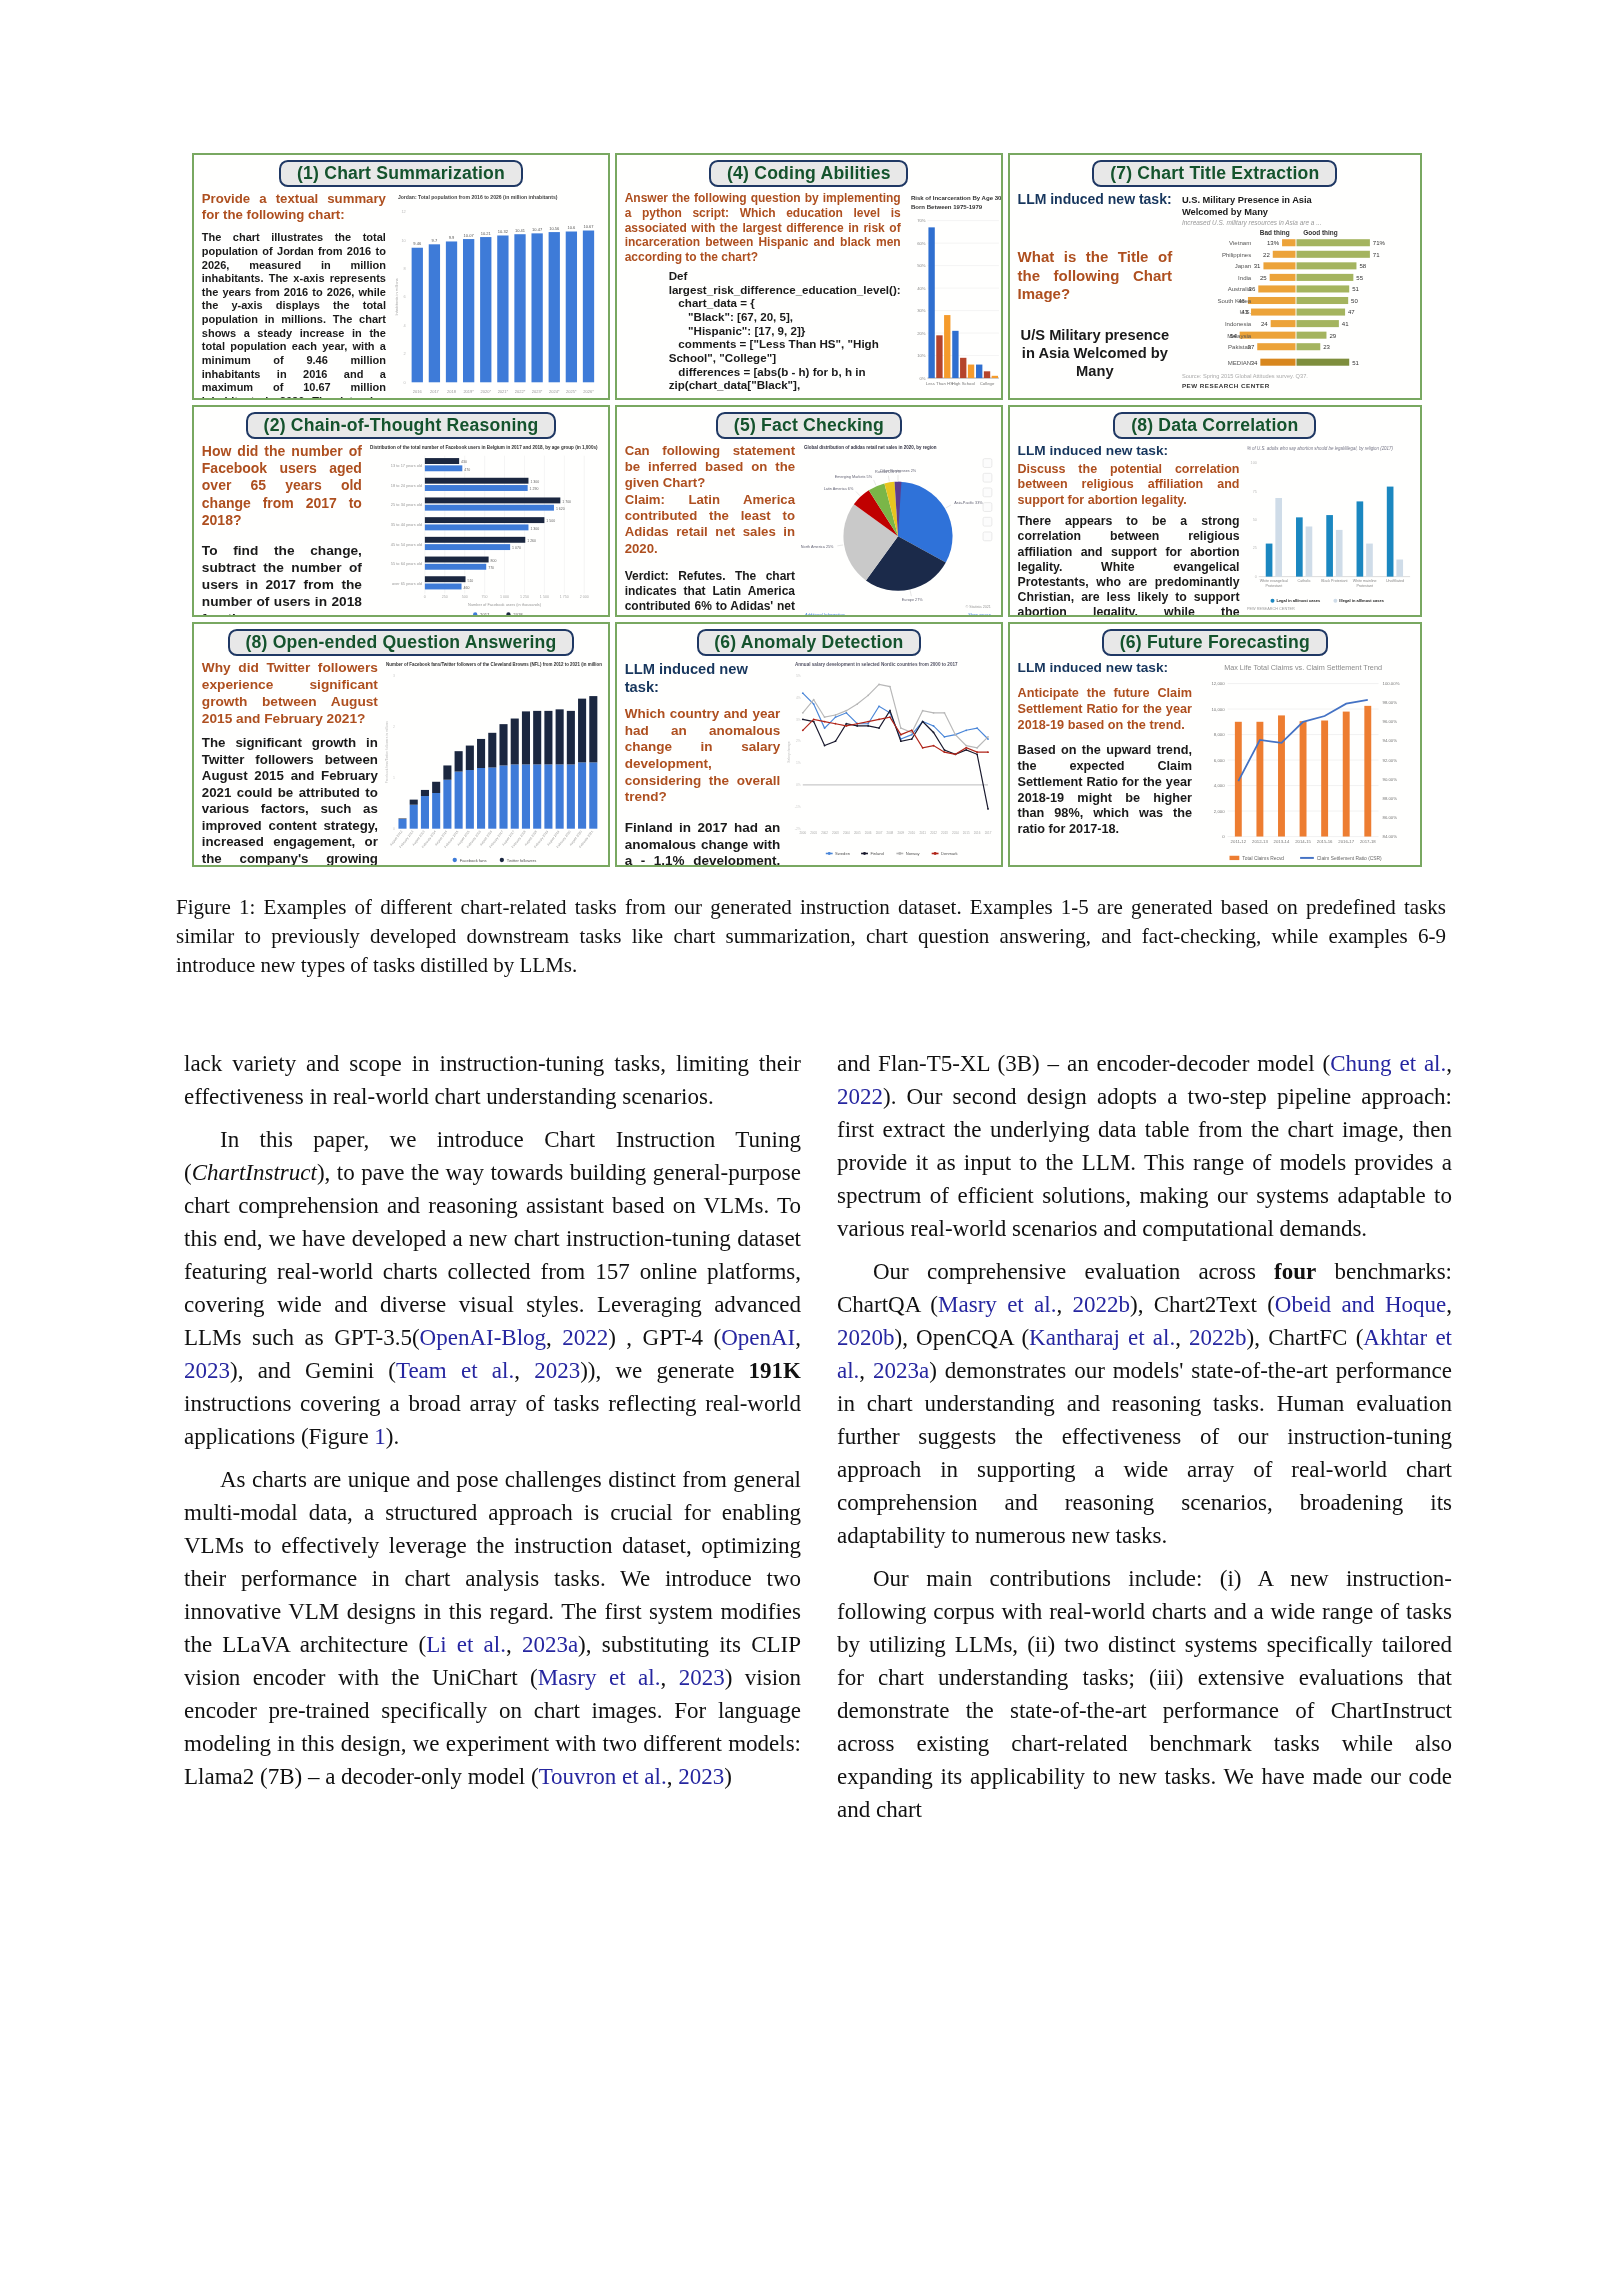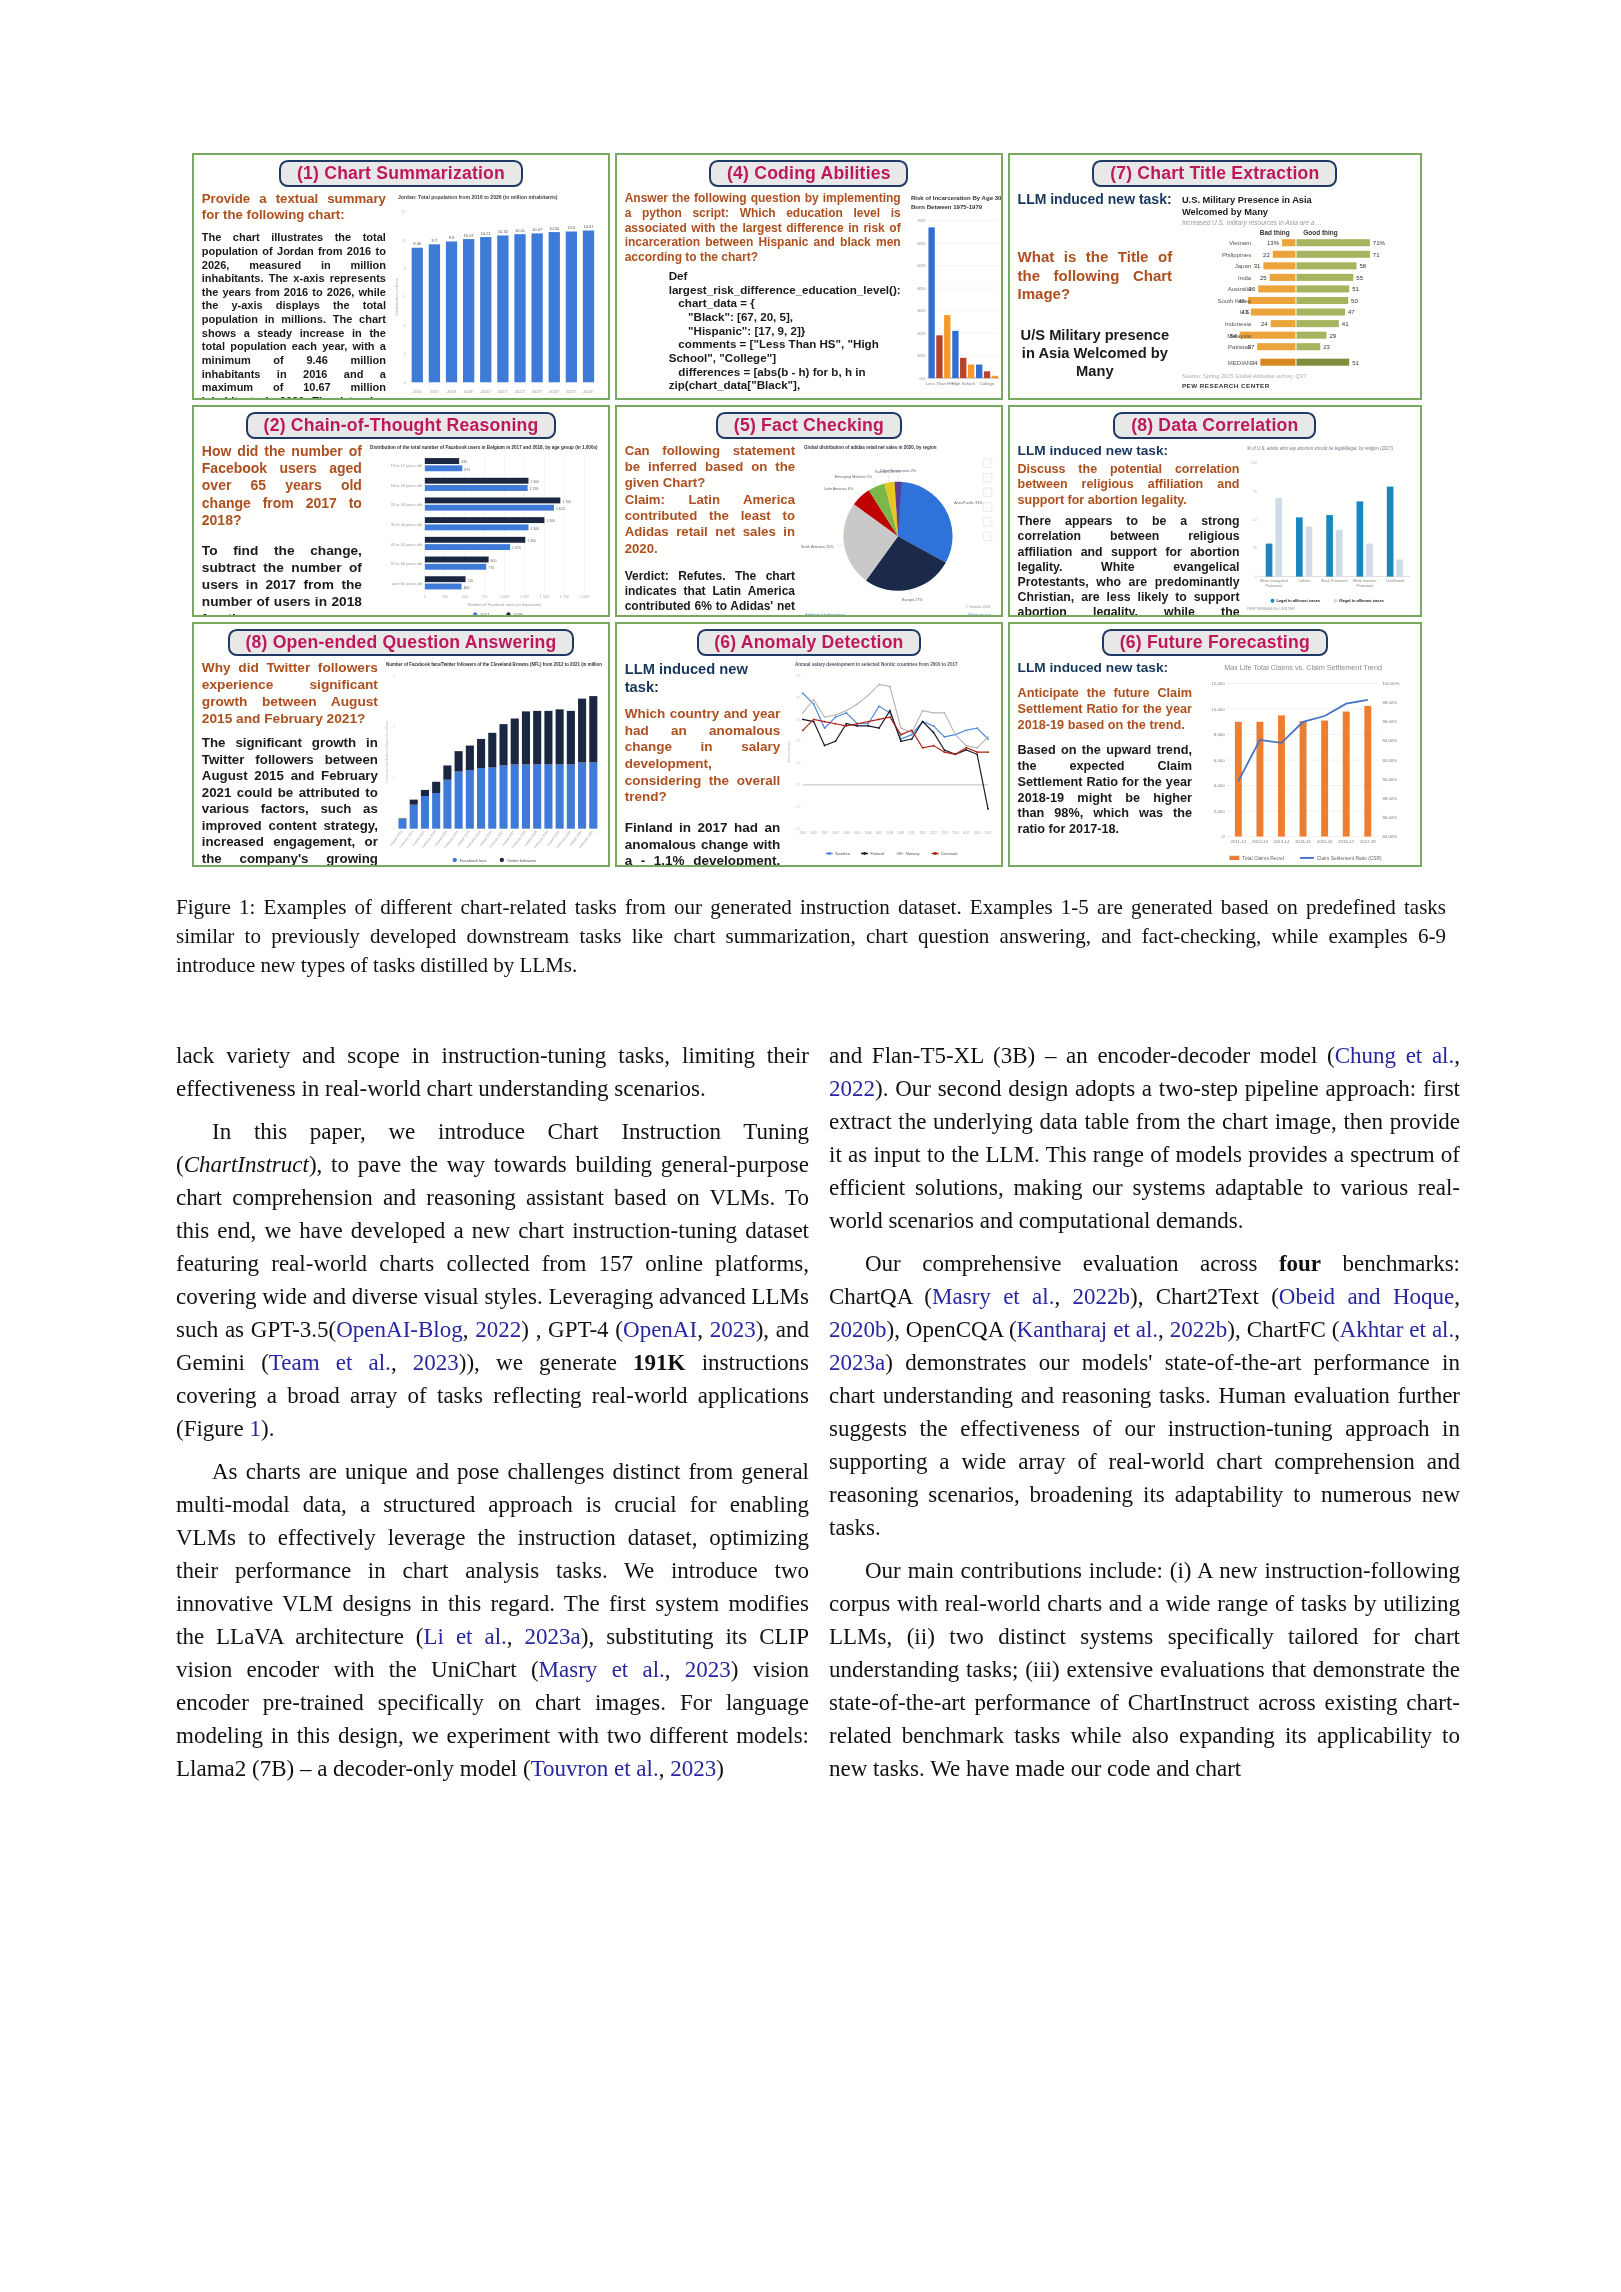--- a/index.html
+++ b/index.html
@@ -5,21 +5,21 @@
   html,body{margin:0;padding:0;background:#fff;}
   .page{position:relative;width:1621px;height:2293px;background:#ffffff;overflow:hidden;
         font-family:"Liberation Serif",serif;color:#111;}
   
   .figure{position:absolute;left:192px;top:153px;display:grid;
           grid-template-columns:418px 388px 414px;grid-template-rows:247px 212px 245px;gap:4.9px;}
   .panel{border:2px solid #79a861;background:#fffffe;overflow:hidden;position:relative;
          font-family:"Liberation Sans",sans-serif;}
   .p-head{margin:4.9px auto 2.9px;padding:1px 15.7px;border:2px solid #1f3864;border-radius:8.8px;
           background:#e8e8e8;width:max-content;max-width:90%;text-align:center;}
-  .p-head span{color:#be185d;font-weight:bold;font-size:17.6px;letter-spacing:0.2px;white-space:nowrap;}
+  .p-head span{color:#14532d;font-weight:bold;font-size:17.6px;letter-spacing:0.2px;white-space:nowrap;}
   .p-cols{display:flex;gap:5.9px;padding:1px 5.9px 3.9px 7.8px;align-items:flex-start;}
   .p-text{line-height:1.24;}
   .q{color:#ae4f1f;font-weight:bold;text-align:justify;}
   .task{color:#17365d;font-weight:bold;}
   .ans{color:#1a1a1a;font-weight:bold;text-align:justify;margin-top:7.8px;}
   .code{color:#1a1a1a;font-weight:bold;margin-top:3.9px;line-height:1.18;}
   .code div{white-space:pre-wrap;}
   .p-chart{position:relative;flex:1;}
   .p-chart svg{position:absolute;inset:0;}
   svg text{font-family:"Liberation Sans",sans-serif;}
@@ -33,21 +33,21 @@
   #p7 .p-text{flex:0 0 39%;} #p7 .task{font-size:14px;} #p7 .q{font-size:15px;margin-top:40px;} #p7 .ans{font-size:14.7px;margin-top:21.6px;text-align:center;} #p7 .p-chart{height:210px;}
   #p8 .p-text{flex:0 0 56%;} #p8 .task{font-size:13.7px;} #p8 .q{font-size:12.5px;margin-top:2px;} #p8 .ans{font-size:12.3px;margin-top:5.9px;} #p8 .p-chart{height:169px;}
   #p9 .p-text{flex:0 0 44%;} #p9 .task{font-size:13.7px;} #p9 .q{font-size:12.7px;margin-top:9.8px;} #p9 .ans{font-size:12.7px;margin-top:9.8px;} #p9 .p-chart{height:204px;}
   .claim{color:#ae4f1f;font-weight:bold;font-size:13.2px;text-align:justify;}
   
   .caption{position:absolute;left:176px;top:893px;width:1270px;font-size:21px;line-height:1.38;
            text-align:justify;color:#111;}
   
   .colL{position:absolute;left:176px;top:1039px;width:633px;}
   .colR{position:absolute;left:829px;top:1039px;width:631px;}
-  .colL p,.colR p{margin:0;font-size:23px;line-height:33px;text-align:justify;}
+  .colL p,.colR p{margin:8px;font-size:23px;line-height:33px;text-align:justify;}
   .colL p+p,.colR p+p{text-indent:36px;margin-top:9.8px;}
   .seg-cite{color:#2626a0;}
   .seg-b{font-weight:bold;}
   .seg-i{font-style:italic;}
 </style>
 </head>
 <body>
 
 <div class="page">
 

